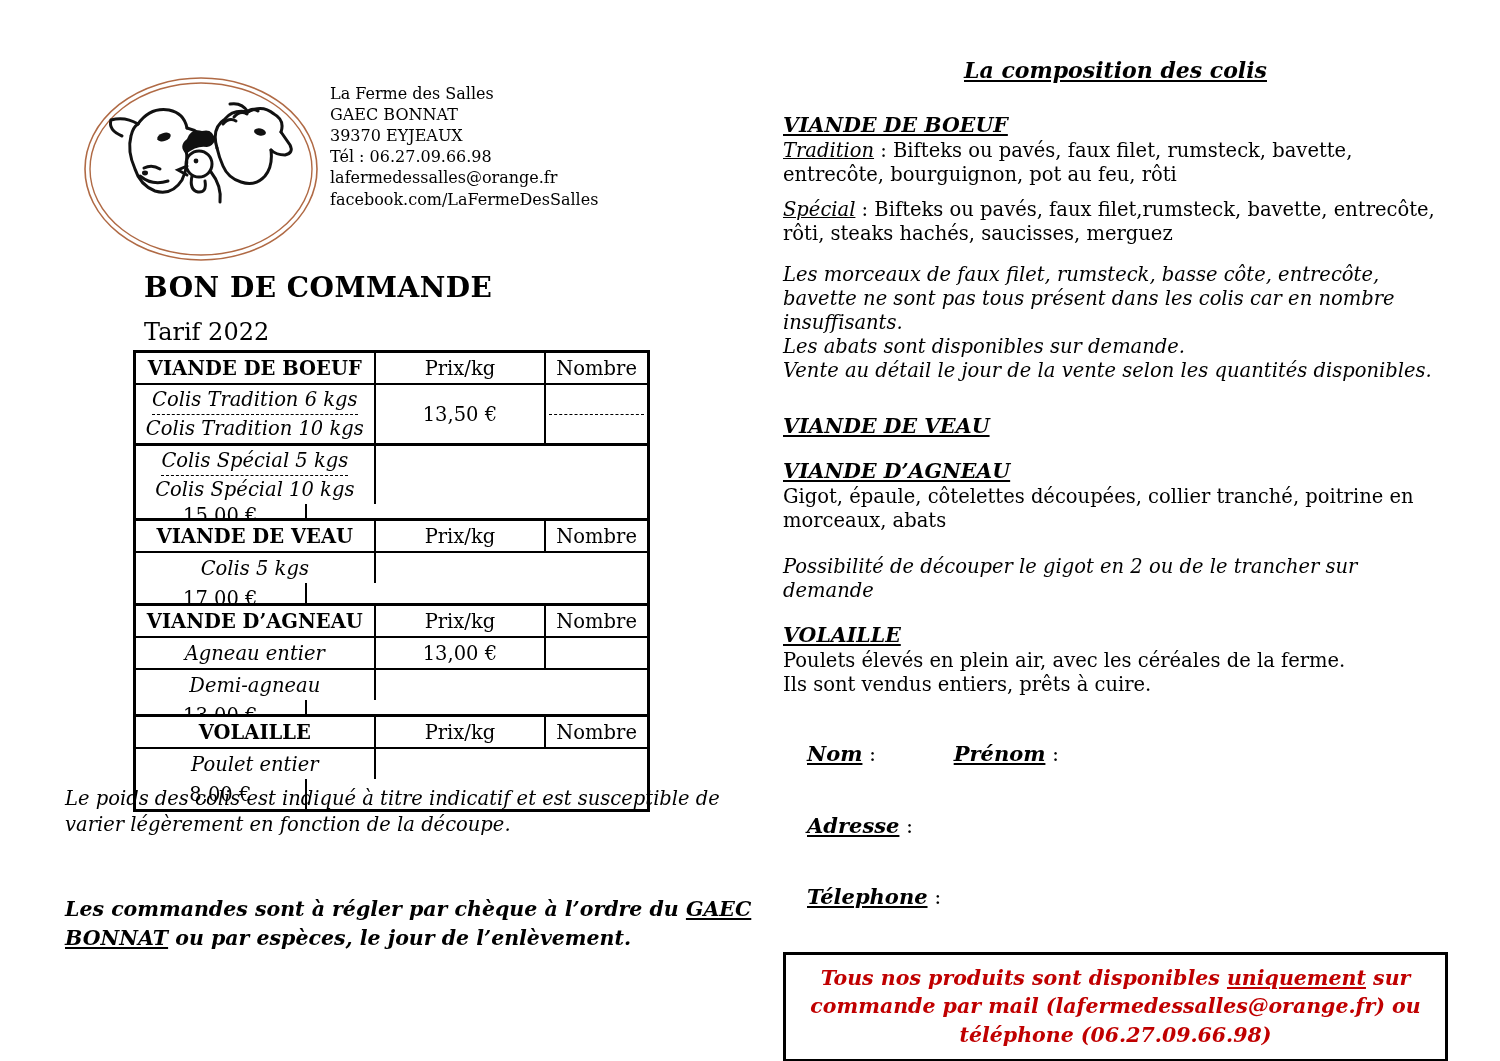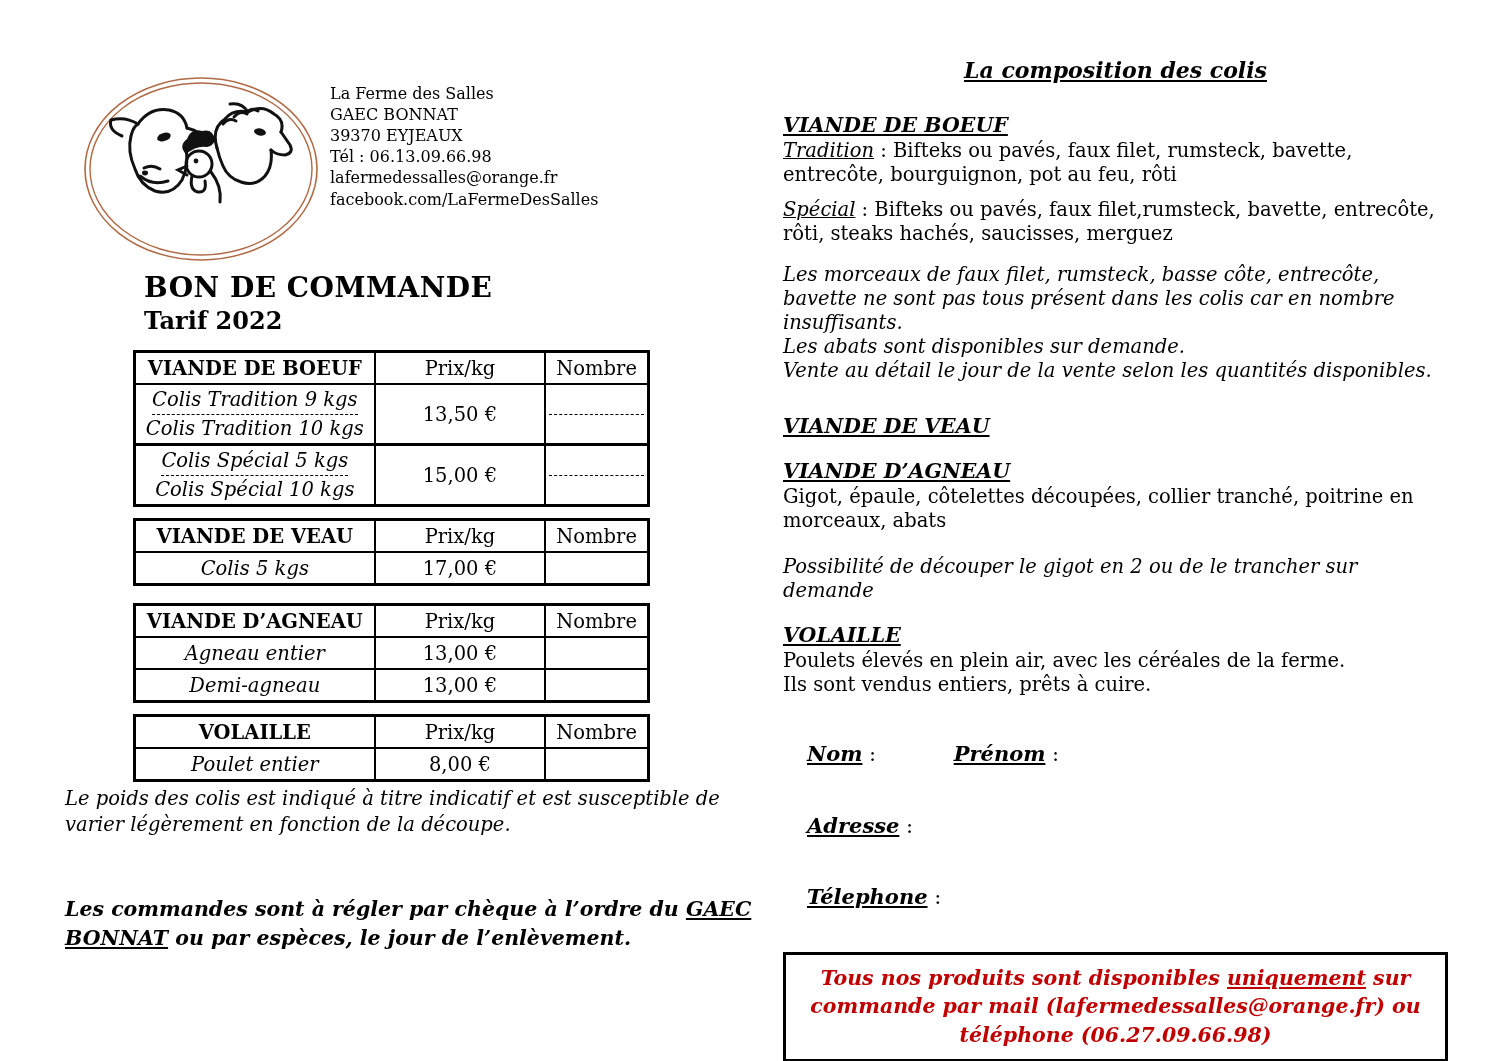--- a/index.html
+++ b/index.html
@@ -9,33 +9,33 @@
     overflow:hidden;
   }
   .abs { position:absolute; }
 
   
   #logo { left:80px; top:74px; width:242px; height:190px; }
   #contact { left:330px; top:83px; font-size:16px; line-height:1.32; }
 
   #title-block { left:144px; top:271px; width:517px; text-align:left; }
   #title-main { font-size:28px; font-weight:bold; letter-spacing:.5px; }
-  #title-sub  { font-size:24px; font-weight:bold; margin-top:2px; }
+  #title-sub  { font-size:24px; font-weight:normal; margin-top:14px; }
 
   .ptable { position:absolute; left:133px; width:517px; box-sizing:border-box;
             border:3px solid #000; font-size:19.5px; background:#fff; }
   .trow, .thead, .tgroup { display:flex; }
   .thead { border-bottom:2.5px solid #000; }
   .c1 { width:46.5%; border-right:2.5px solid #000; display:flex; align-items:center; justify-content:center; }
   .c2 { width:33%;  border-right:2.5px solid #000; display:flex; align-items:center; justify-content:center; }
   .c3 { flex:1; display:flex; align-items:center; justify-content:center; }
   .thead .c1 { font-weight:bold; }
   .thead > div, .trow > div { height:30px; }
   .trow { border-bottom:2.5px solid #000; }
-  .trow:last-child, .tgroup:last-child { border-bottom:none; }
+  .trow:last-child, .tgroup:last-child { border-bottom:none;flex-direction:column; }
   .trow .c1 { font-style:italic; }
   .tgroup { border-bottom:3px solid #000; }
   .glabels { flex-direction:column; justify-content:stretch; padding:0; }
   .ghalf { height:28.5px; display:flex; align-items:center; justify-content:center; font-style:italic; }
   .ghalf.top { border-bottom:1.5px dashed #000; }
   .gprice { }
   .gnombre { position:relative; }
   .dashline { position:absolute; left:3px; right:3px; top:50%; border-top:1.5px dashed #000; }
 
   #t-boeuf    { top:350px; }
@@ -111,39 +111,39 @@
     </g>
     <path d="M106,80 q-8,-8 1,-15 q4,-11 15,-8 q11,-3 13,9 q-2,6 -8,7 q-10,-2 -21,7 Z" fill="#111"></path>
     <circle cx="116" cy="87" r="2.4" fill="#111"></circle>
   </svg>
 </div>
 
 <div class="abs" id="contact">
   <div>La Ferme des Salles</div>
   <div>GAEC BONNAT</div>
   <div>39370 EYJEAUX</div>
-  <div>Tél : 06.13.09.66.98</div>
+  <div>Tél : 06.27.09.66.98</div>
   <div>lafermedessalles@orange.fr</div>
   <div>facebook.com/LaFermeDesSalles</div>
 </div>
 
 <div class="abs" id="title-block">
   <div id="title-main">BON DE COMMANDE</div>
   <div id="title-sub">Tarif 2022</div>
 </div>
 
 <div class="ptable" id="t-boeuf">
   <div class="thead">
     <div class="c1">VIANDE DE BOEUF</div>
     <div class="c2">Prix/kg</div>
     <div class="c3">Nombre</div>
   </div>
   <div class="tgroup">
     <div class="c1 glabels">
-      <div class="ghalf top">Colis Tradition 9 kgs</div>
+      <div class="ghalf top">Colis Tradition 6 kgs</div>
       <div class="ghalf">Colis Tradition 10 kgs</div>
     </div>
     <div class="c2 gprice">13,50 €</div>
     <div class="c3 gnombre">
         <div class="dashline"></div>
       </div>
   </div>
   <div class="tgroup">
     <div class="c1 glabels">
       <div class="ghalf top">Colis Spécial 5 kgs</div>

